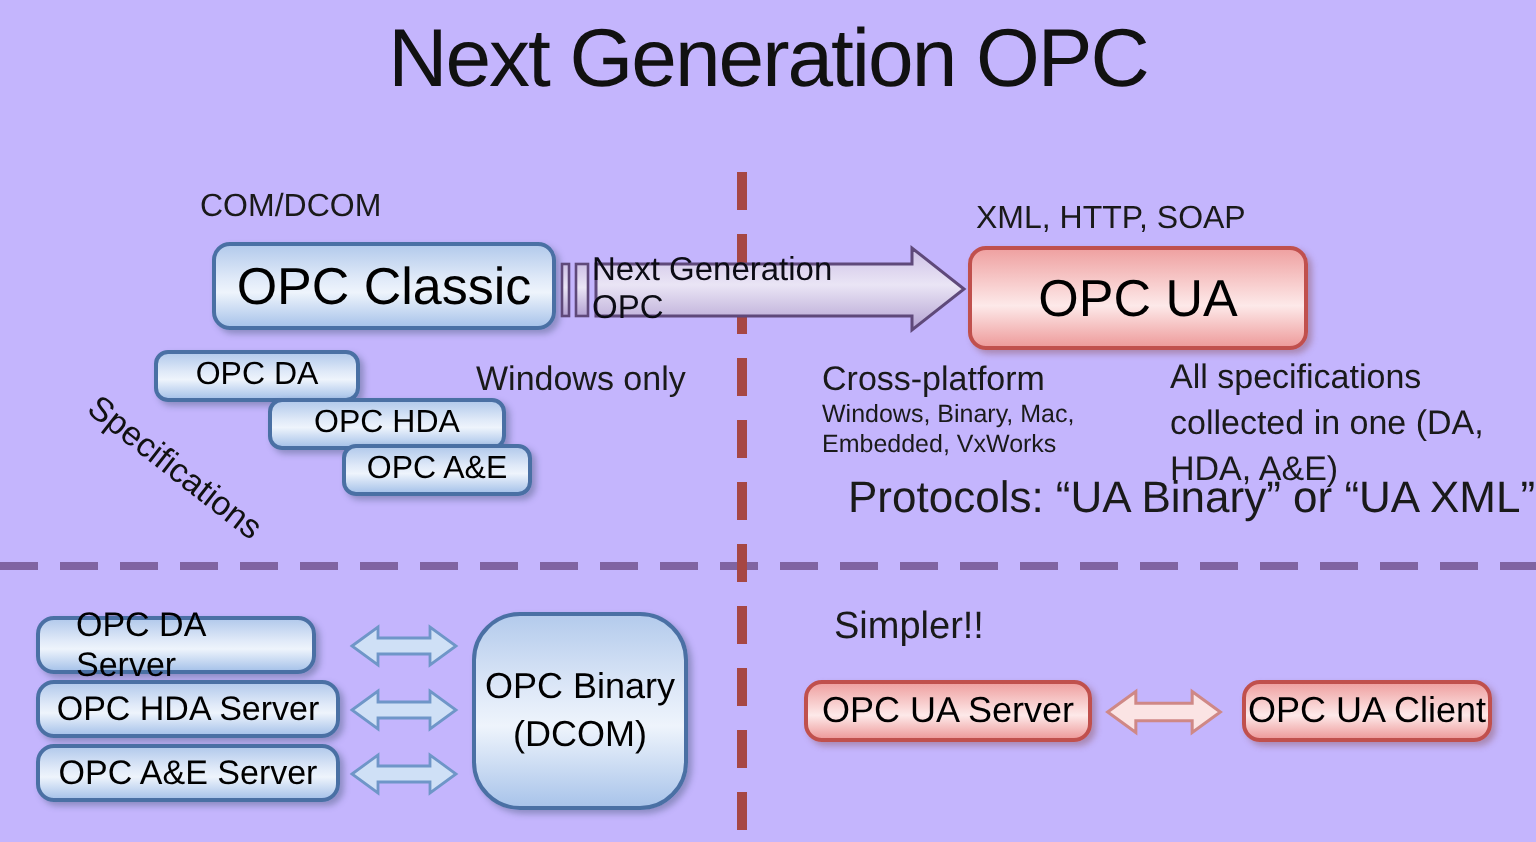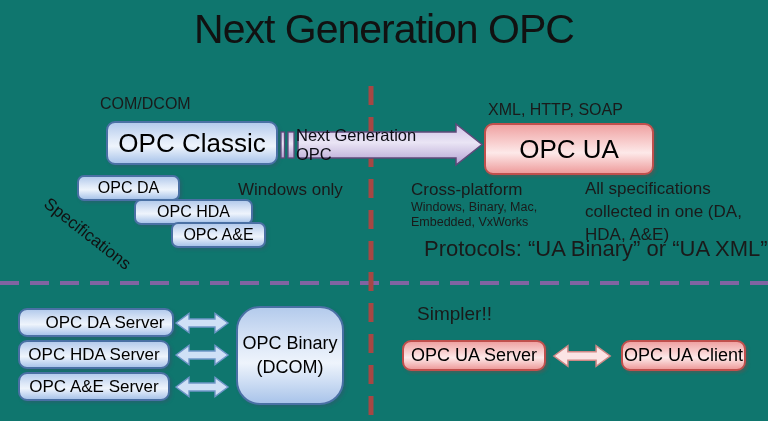--- a/index.html
+++ b/index.html
@@ -1,17 +1,17 @@
 <!DOCTYPE html>
 <html><head>
 <meta charset="utf-8">
 <style>
   html,body { margin:0; padding:0; background:#fff; }
   .stage {
-    position:relative; width:768px; height:421px; background:#0f766e;
+    position:relative; width:768px; height:421px; background:#c4b5fd;
     font-family:"Liberation Sans", sans-serif; color:#1a1a1a; overflow:hidden;
   }
   .txt { position:absolute; white-space:nowrap; }
   .title {
     position:absolute; top:6px; left:0; width:100%; text-align:center;
     font-size:41px; letter-spacing:-1px; color:#111;
   }
   .box {
     position:absolute; display:flex; align-items:center; justify-content:center;
     border:2px solid #4a70a4; border-radius:9px;
@@ -95,21 +95,21 @@
   </div>
 
   <div class="txt" style="left:411px; top:180px; font-size:17px;">Cross-platform</div>
   <div class="txt small" style="left:411px; top:200px;">Windows, Binary, Mac,</div>
   <div class="txt small" style="left:411px; top:215px;">Embedded, VxWorks</div>
 
   <div class="wrapblock" style="left:585px; top:178px; width:178px;">All specifications collected in one (DA, HDA, A&amp;E)</div>
 
   <div class="txt" style="left:424px; top:236px; font-size:22px;">Protocols: “UA Binary” or “UA XML”</div>
 
-  <div class="box" style="left:18px; top:308px; width:156px; height:29px;padding-left:18px;">
+  <div class="box" style="left:18px; top:308px; width:140px; height:29px;padding-left:18px;">
     <span class="server-label">OPC DA Server</span>
   </div>
   <div class="box" style="left:18px; top:340px; width:152px; height:29px;">
     <span class="server-label">OPC HDA Server</span>
   </div>
   <div class="box" style="left:18px; top:372px; width:152px; height:29px;">
     <span class="server-label">OPC A&amp;E Server</span>
   </div>
 
   <svg class="overlay" style="left:174px; top:311px;" width="56" height="24" viewBox="0 0 54 24">

